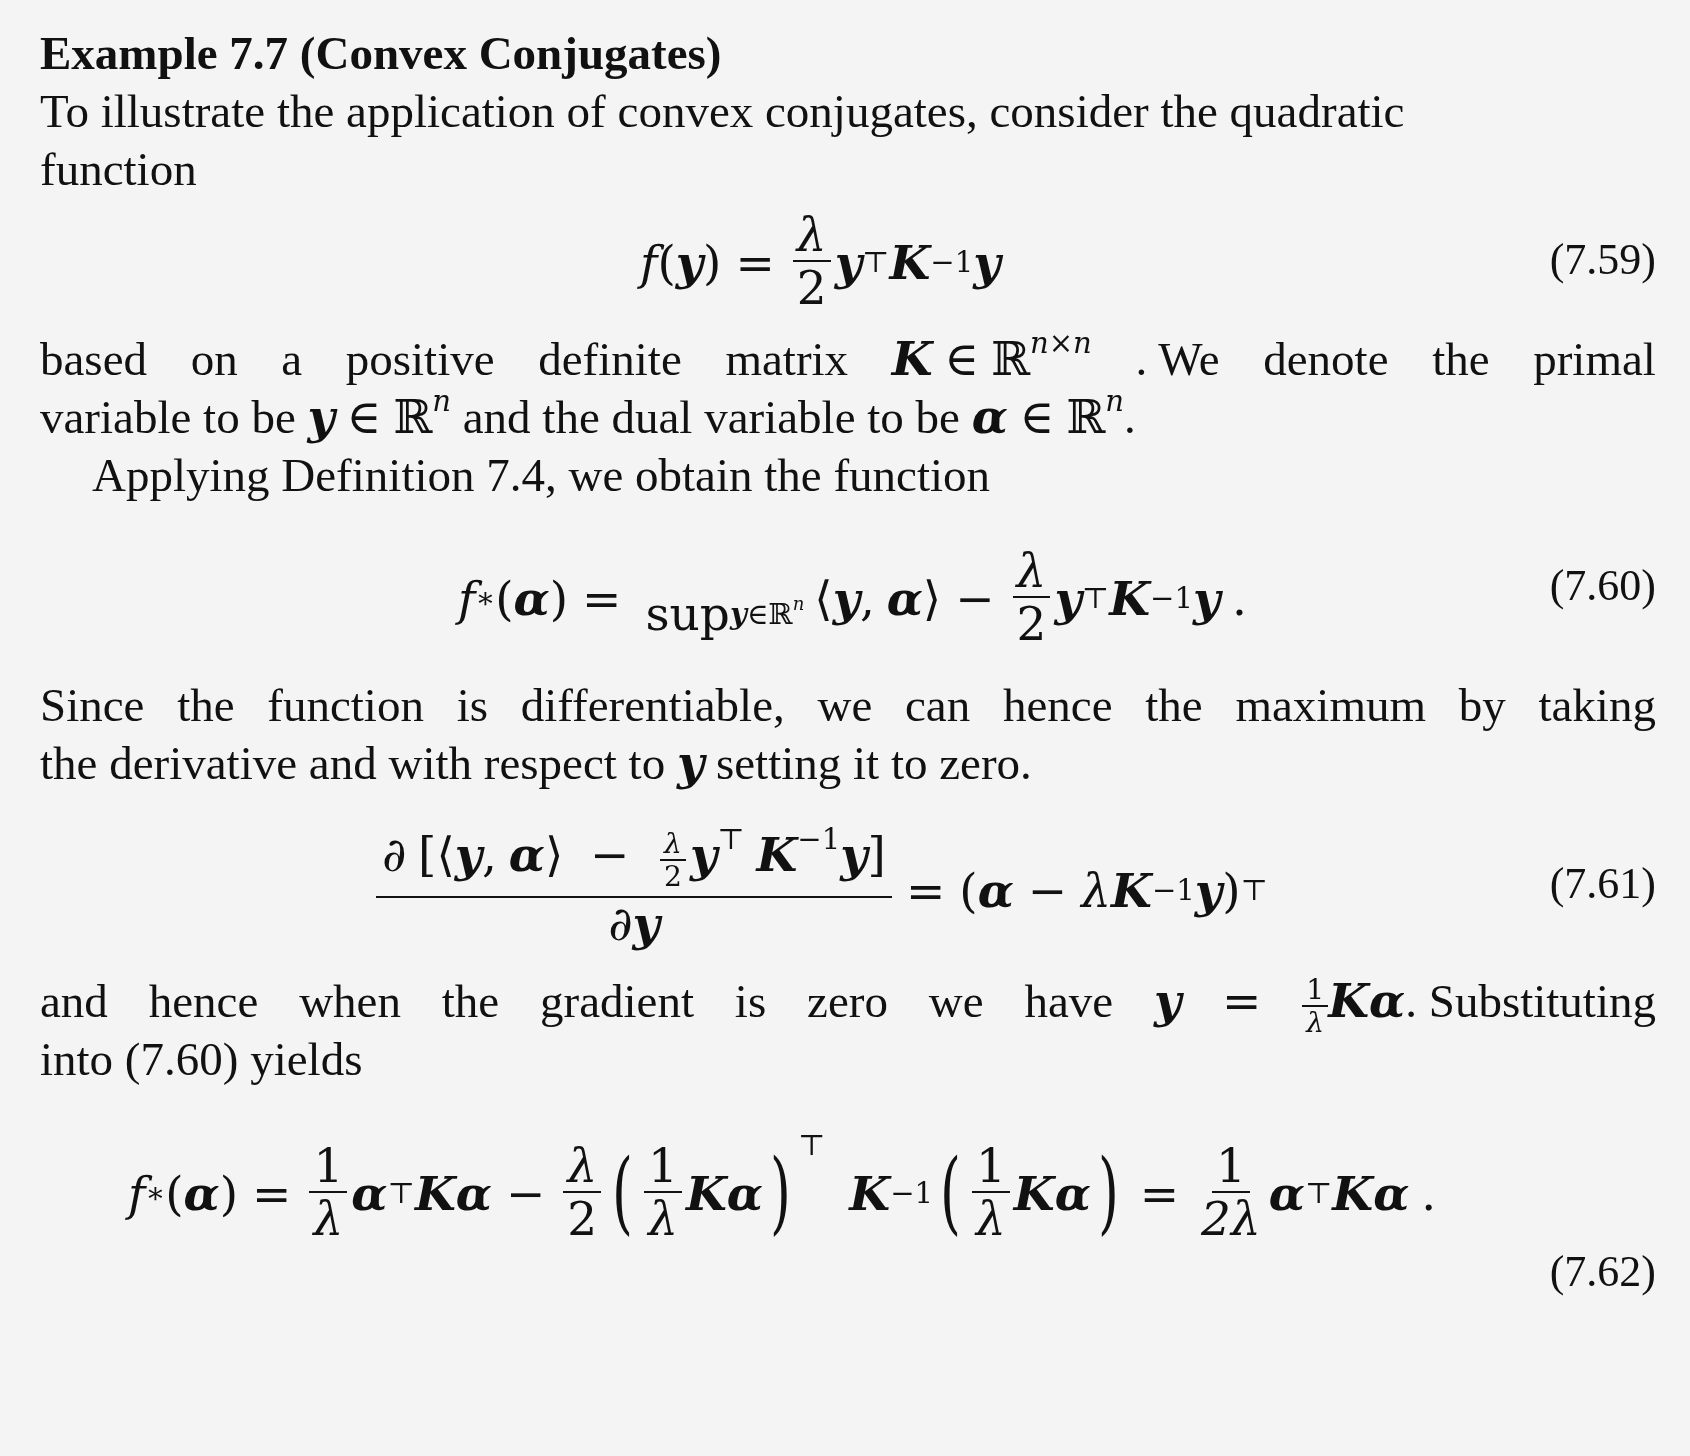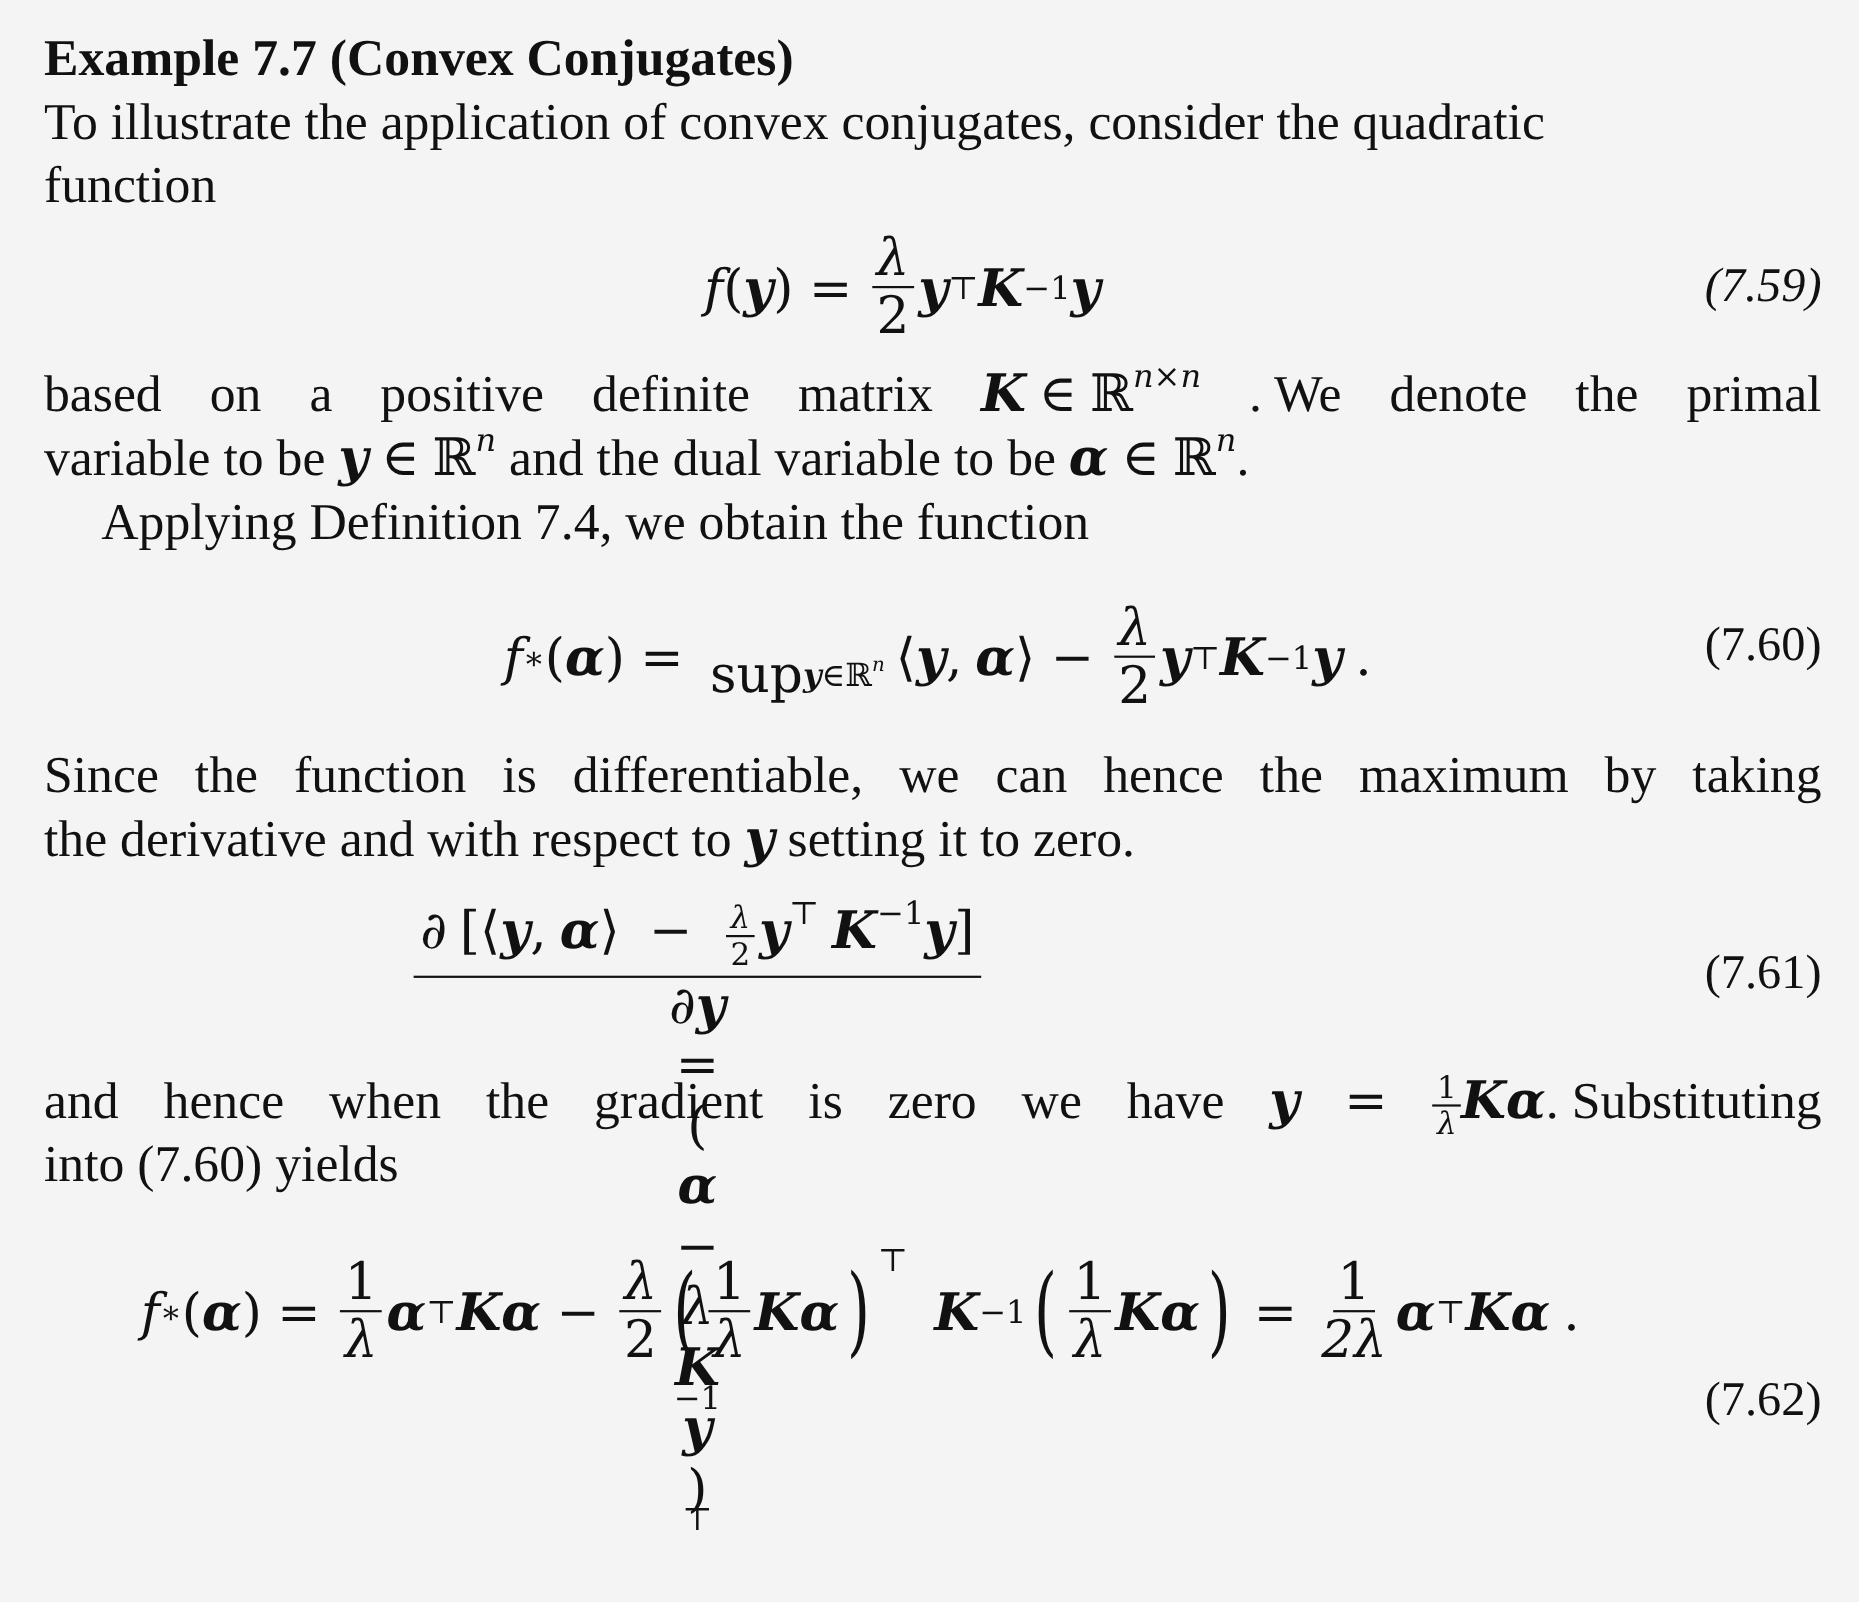--- a/index.html
+++ b/index.html
@@ -62,21 +62,21 @@
       <span class="frac">
         <span class="n mi">λ</span>
         <span class="d m">2</span>
       </span>
       <span class="mb">y</span>
         <span class="sup m">⊤</span>
       <span class="mb">K</span>
         <span class="sup m">−1</span>
       <span class="mb">y</span>
     </div>
-    <div class="num" style="top:22px;font-style:italic;">(7.59)</div>
+    <div class="num" style="top:22px;">(7.59)</div>
   </div>
 
   <div class="line justify" style="top:330px;">
     <span>based</span>
     <span>on</span>
     <span>a</span>
     <span>positive</span>
     <span>definite</span>
     <span>matrix</span>
     <span><span class="mb">K</span> <span class="m">∈</span> <span class="m">ℝ</span><span class="sup mi">n×n</span></span>
@@ -125,21 +125,21 @@
     <span>the</span>
     <span>maximum</span>
     <span>by</span>
     <span>taking</span>
   </div>
   <div class="line" style="top:734px;">
     <span>the derivative and with respect to </span><span class="mb">y</span><span> setting it to zero.</span>
   </div>
 
   <div class="eq" style="top:820px; height:140px;">
-    <div class="body" style="left:376px; top:0; height:140px;flex-direction:column;">
+    <div class="body" style="left:376px; top:0; height:140px;">
       <span class="frac" style="margin:0;">
         <span class="n" style="padding:0 6px 4px;">
           <span class="mi">∂</span>&nbsp;<span class="m">[</span><span class="m">⟨</span><span class="mb">y</span><span class="m">,</span>&nbsp;<span class="mb">α</span><span class="m">⟩</span>
           <span class="m">&nbsp;</span><span class="m">−</span><span class="m">&nbsp;</span>
           <span class="frac small">
               <span class="n mi">λ</span>
               <span class="d m">2</span>
             </span><span class="mb">y</span><span class="sup m">⊤</span>
           <span class="mb">K</span><span class="sup m">−1</span><span class="mb">y</span><span class="m">]</span>
         </span>

